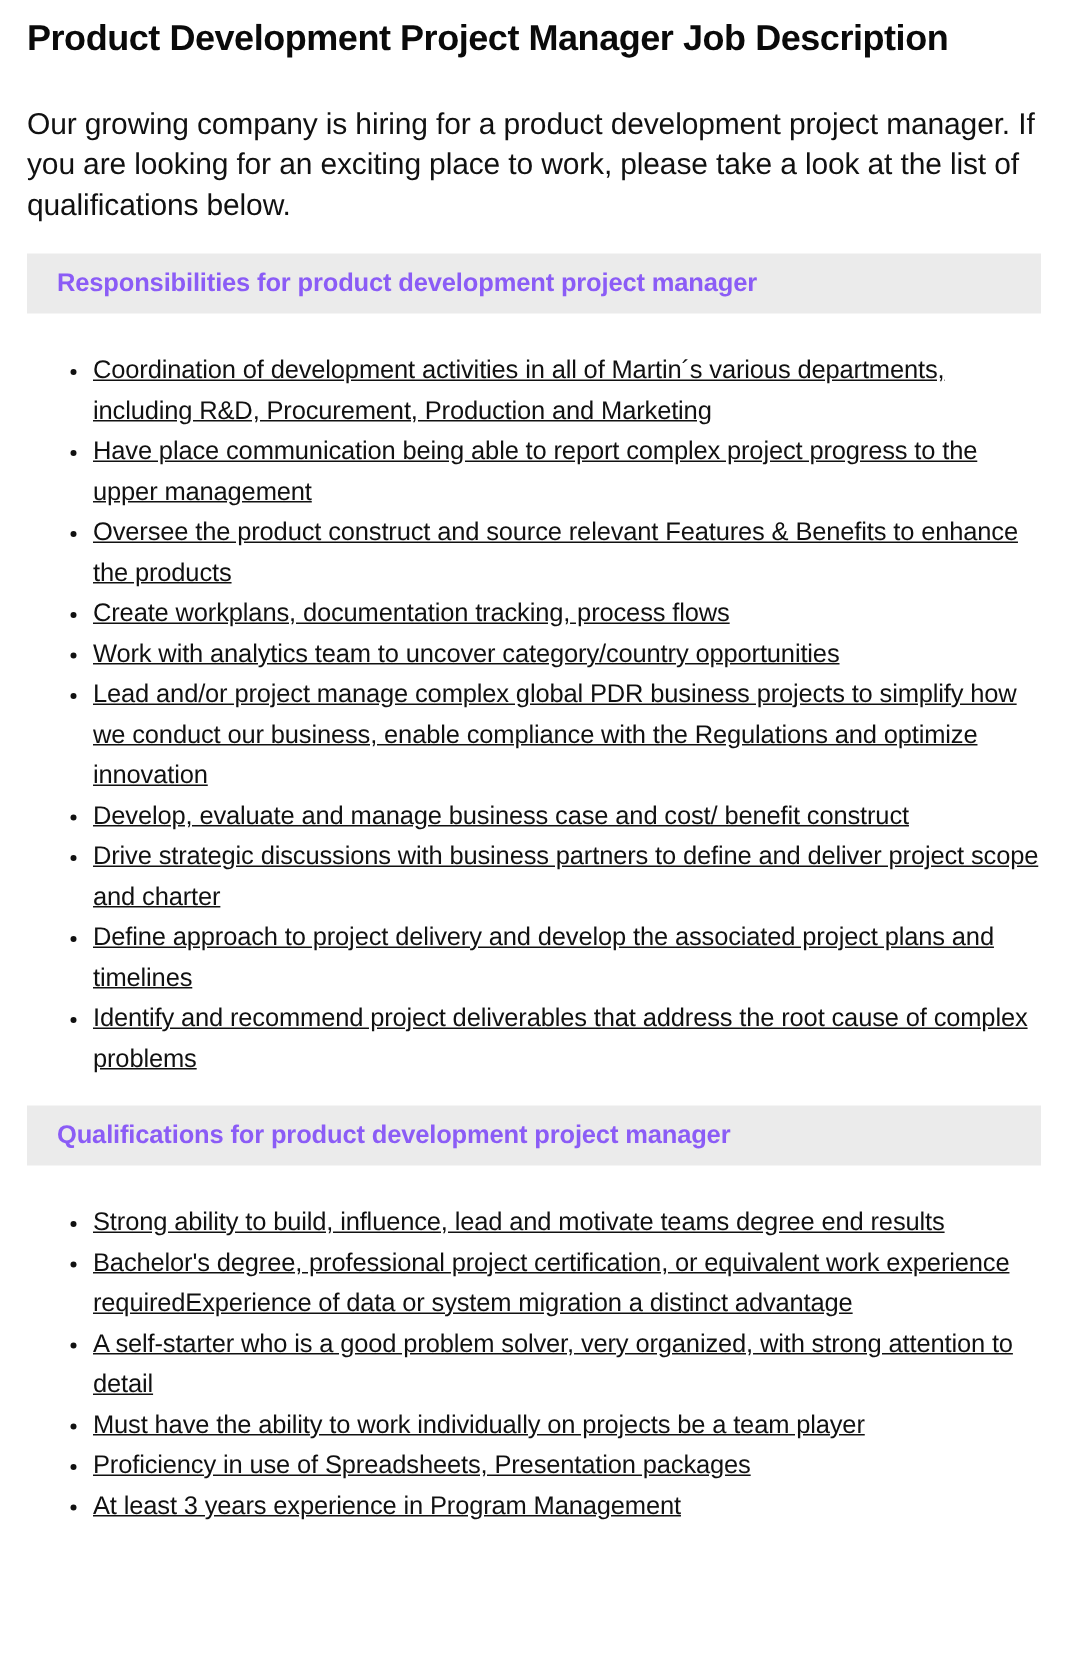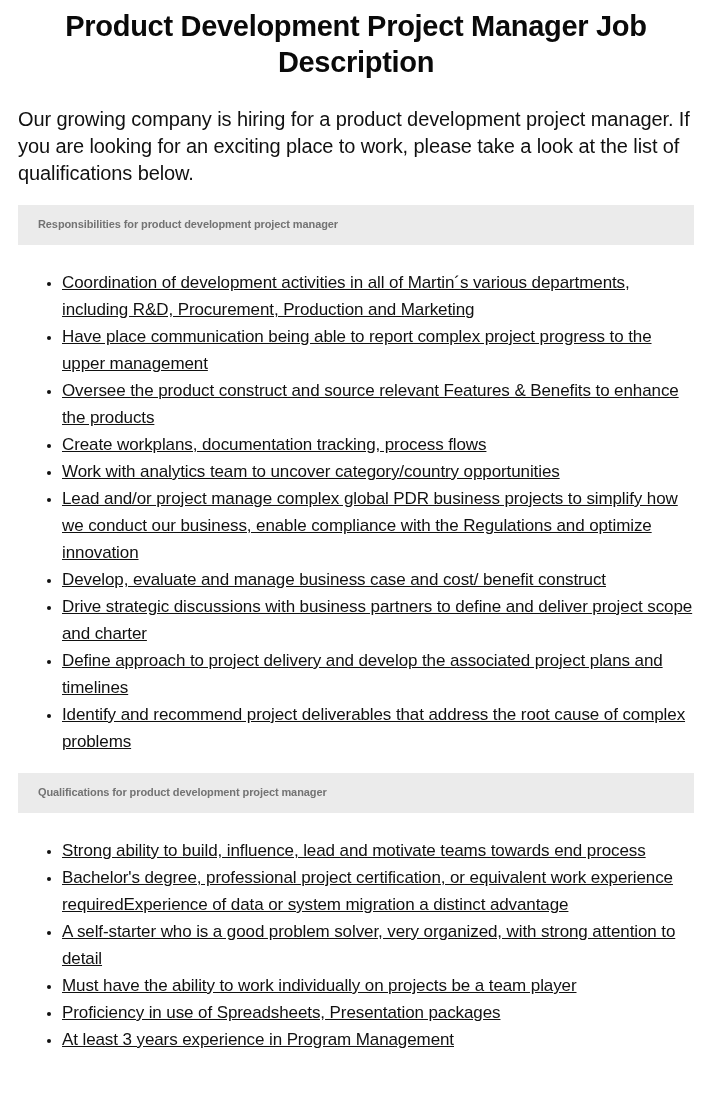--- a/index.html
+++ b/index.html
@@ -12,42 +12,42 @@
     min-height: 1119px;
     font-family: "Liberation Sans", "DejaVu Sans", sans-serif;
     color: #111111;
     -webkit-font-smoothing: antialiased;
   }
   .page {
     padding: 6px 26px 30px 18px;
   }
   .doc-title {
     margin: 2px 0 0 0;
-    font-size: 29px;
+    font-size: 24px;
     line-height: 36px;
     font-weight: 700;
-    text-align: center;
+    text-align: left;
     letter-spacing: -0.3px;
     color: #0a0a0a;
   }
   .intro {
     margin: 26px 0 0 0;
     font-size: 20px;
     line-height: 27px;
     letter-spacing: -0.1px;
   }
   .section-header {
     margin-top: 18px;
     background: #ebebeb;
     padding: 6px 20px 7px 20px;
-    font-size: 11px;
+    font-size: 17px;
     line-height: 27px;
     font-weight: 700;
     letter-spacing: -0.1px;
-    color: #737373;
+    color: #8b5cf6;
   }
   ul.bullet-list {
     margin: 24px 0 14px 0;
     padding: 0 0 0 44px;
     list-style: disc outside;
     font-size: 17px;
     line-height: 27px;
     letter-spacing: -0.1px;
     text-decoration: underline;
   }
@@ -81,21 +81,21 @@
       <li>Develop, evaluate and manage business case and cost/ benefit construct</li>
       <li>Drive strategic discussions with business partners to define and deliver project scope and charter</li>
       <li>Define approach to project delivery and develop the associated project plans and timelines</li>
       <li>Identify and recommend project deliverables that address the root cause of complex problems</li>
     </ul>
   </div>
 
   <div class="section">
     <div class="section-header">Qualifications for product development project manager</div>
     <ul class="bullet-list">
-      <li>Strong ability to build, influence, lead and motivate teams towards end process</li>
+      <li>Strong ability to build, influence, lead and motivate teams degree end results</li>
       <li>Bachelor's degree, professional project certification, or equivalent work experience requiredExperience of data or system migration a distinct advantage</li>
       <li>A self-starter who is a good problem solver, very organized, with strong attention to detail</li>
       <li>Must have the ability to work individually on projects be a team player</li>
       <li>Proficiency in use of Spreadsheets, Presentation packages</li>
       <li>At least 3 years experience in Program Management</li>
     </ul>
   </div>
 
 </div>
 

